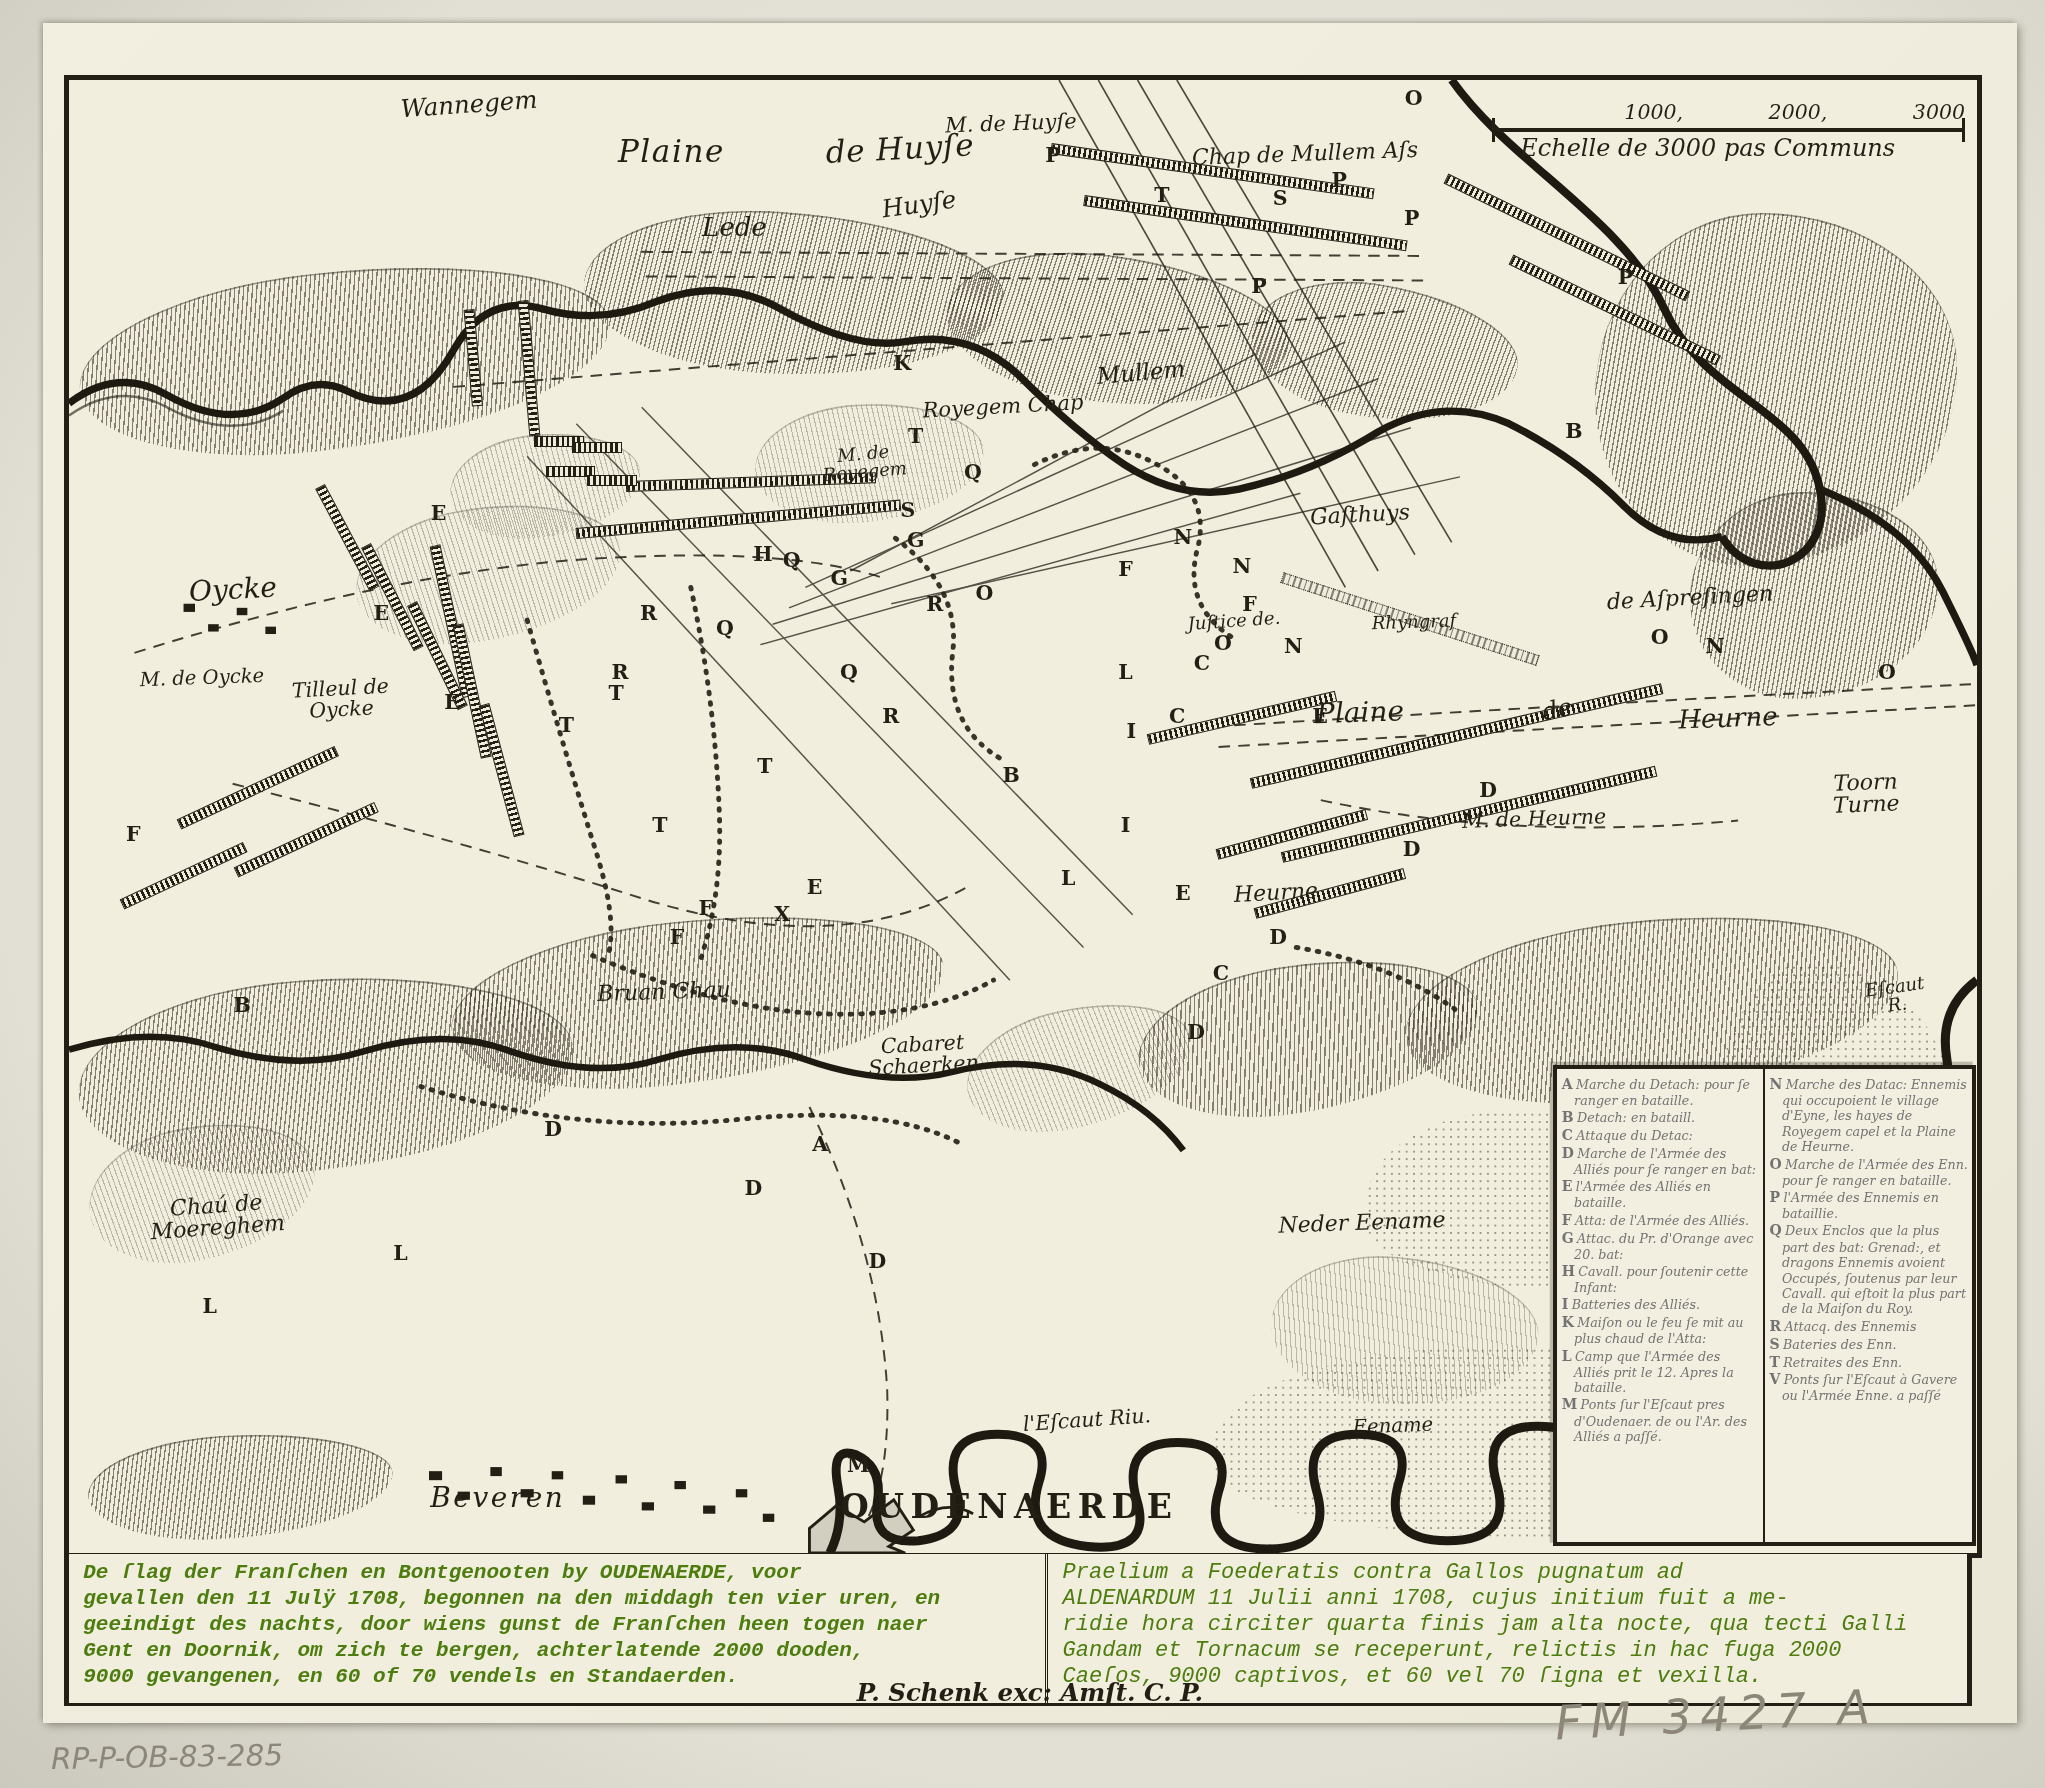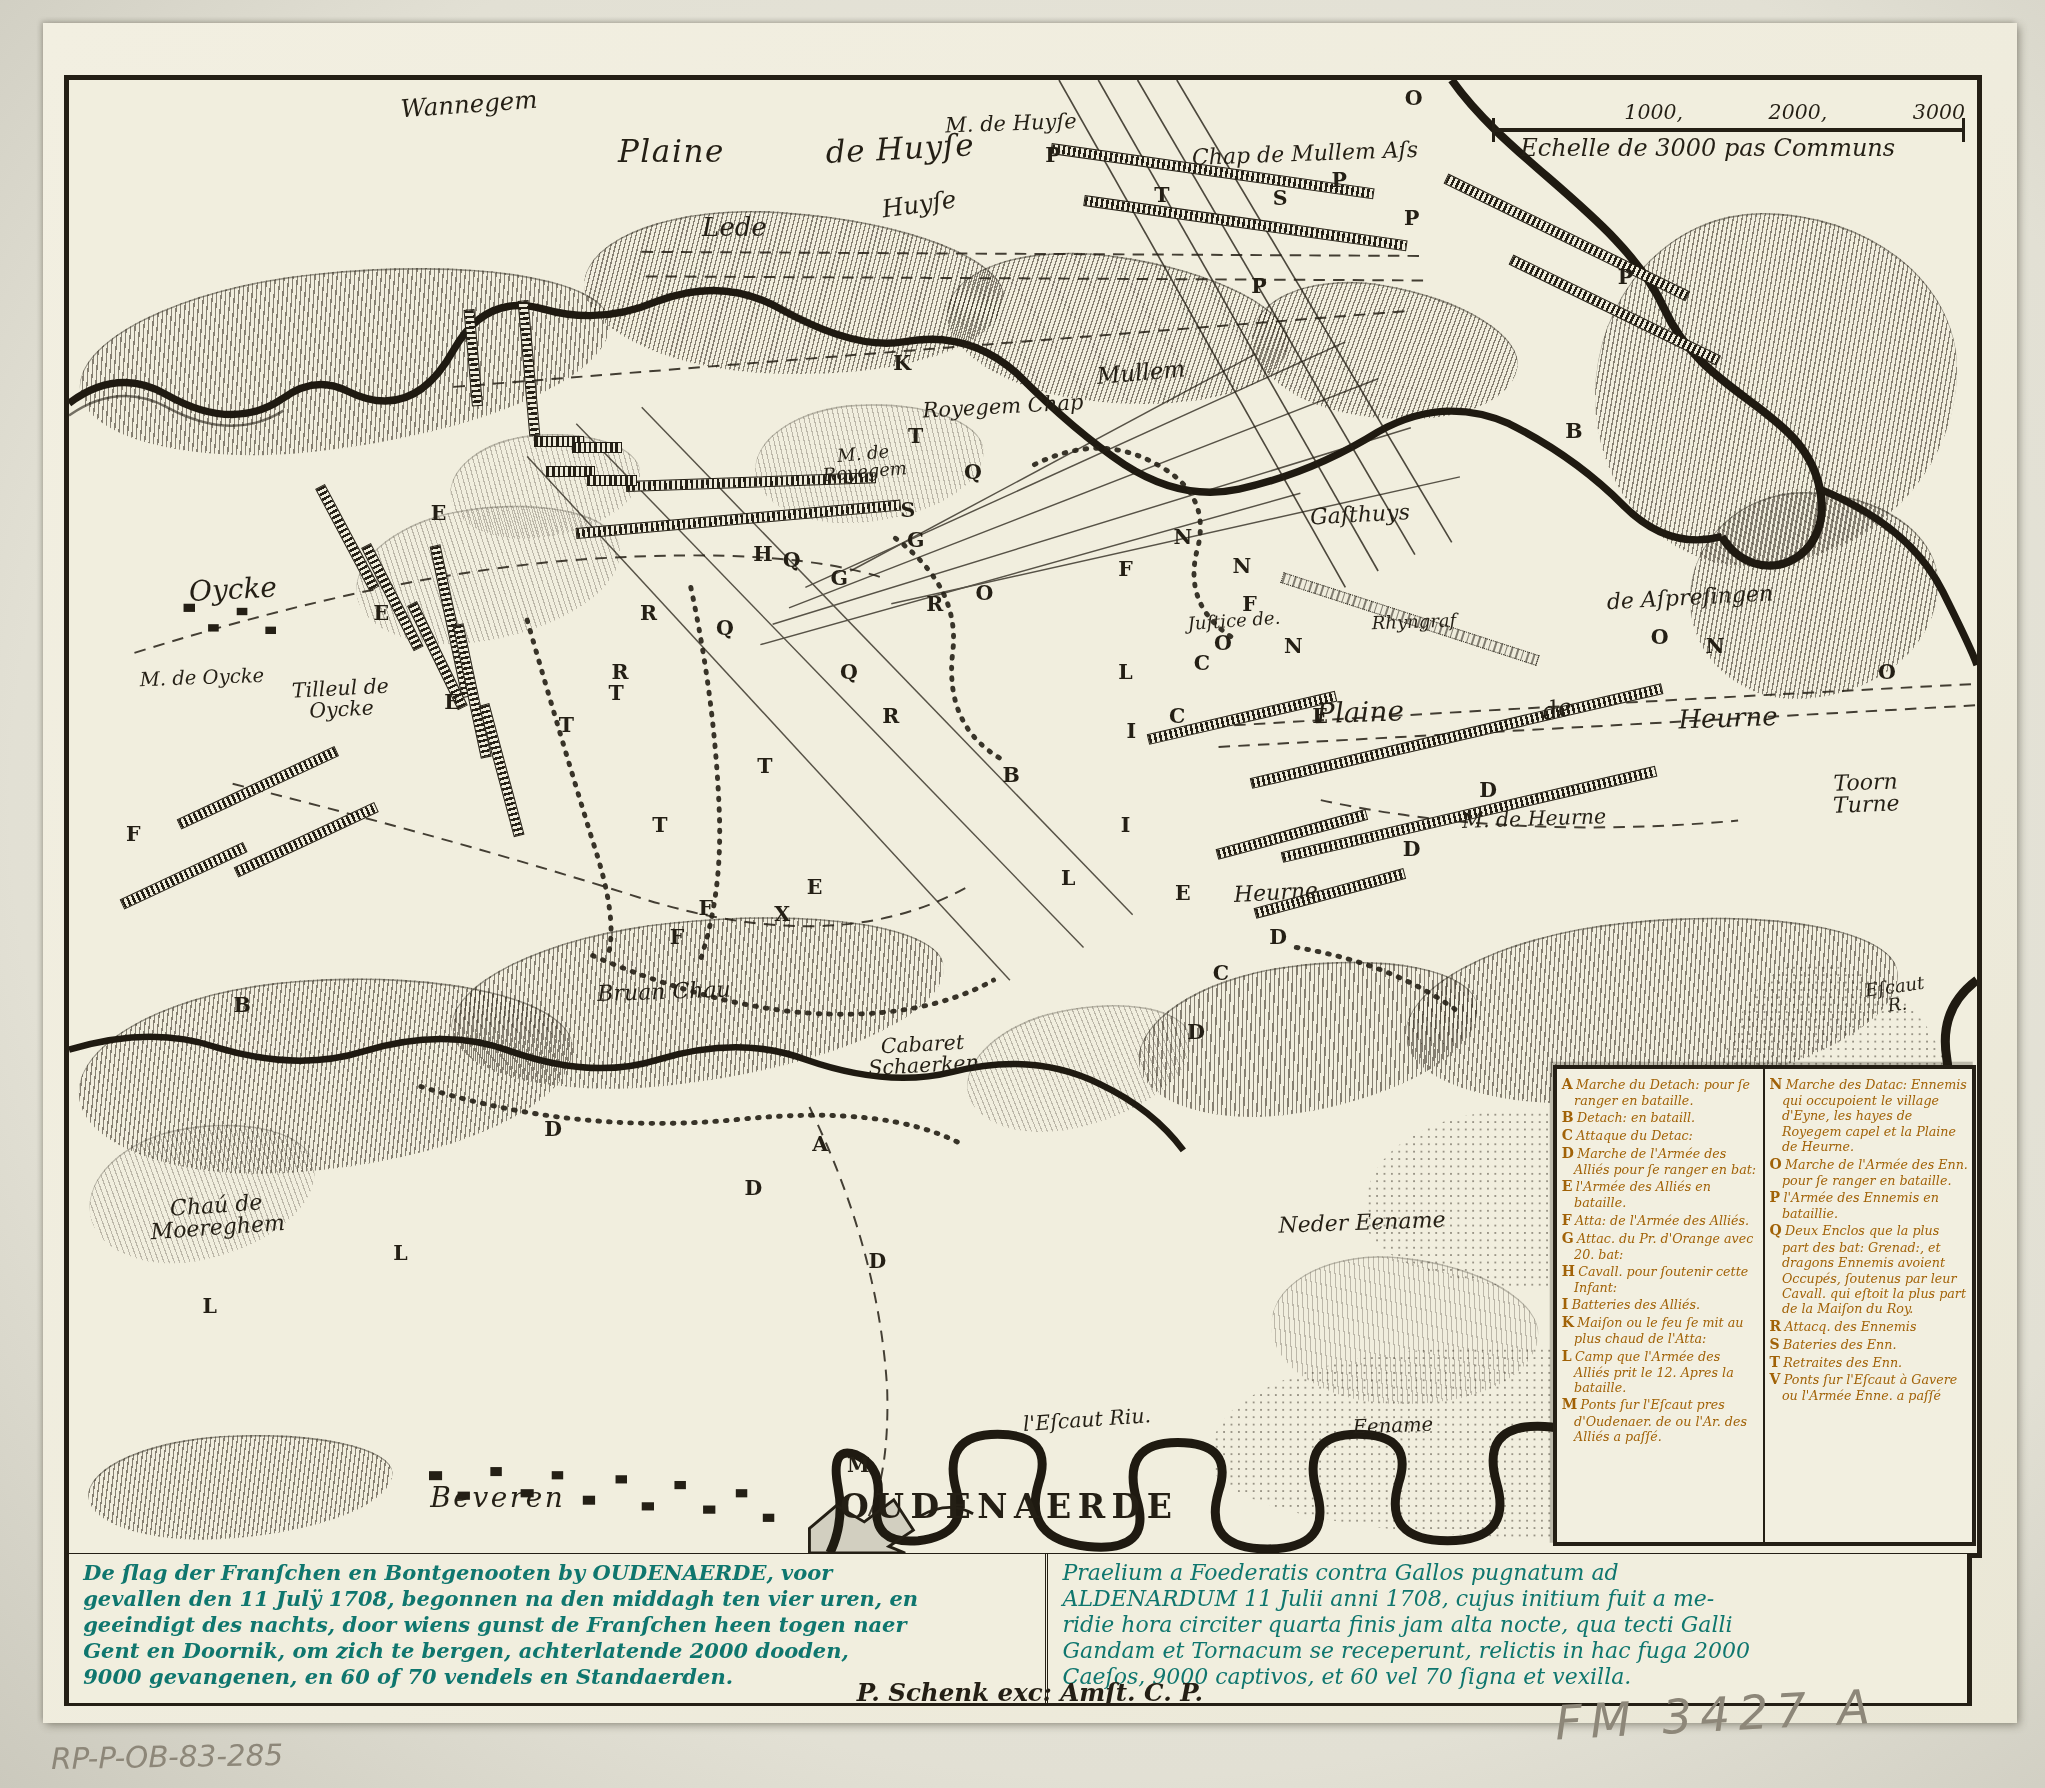--- a/index.html
+++ b/index.html
@@ -39,28 +39,28 @@
   .sb-end{position:absolute;top:23px;width:3.3px;height:24.5px;background:#241f15;}
   .sb-ticks{position:absolute;left:0;right:0;top:4.9px;display:flex;justify-content:space-between;
             font-style:italic;font-size:20.5px;padding-left:28%;box-sizing:border-box;}
   .sb-cap{position:absolute;left:6%;right:0;top:39px;text-align:left;font-style:italic;font-size:24px;}
   
   .legend{position:absolute;left:77.8%;top:66.9%;width:22.2%;height:32.6%;
           background:#f2efe0;border:4.1px solid #241f15;box-sizing:border-box;
           box-shadow:-3.3px -3.3px 0 rgba(36,31,21,.25);display:flex;z-index:5;}
   .lcol{flex:1 1 50%;padding:6.5px 3.3px 3.3px 4.9px;box-sizing:border-box;overflow:hidden;}
   .lcol.first{border-right:2.5px solid #241f15;}
-  .lentry{font-size:12.7px;font-style:italic;line-height:1.22;color:#a16207;
+  .lentry{font-size:12.7px;font-style:italic;line-height:1.22;color:#737373;
           padding-left:12.3px;text-indent:-12.3px;margin-bottom:0.8px;}
   .lkey{font-style:normal;font-weight:bold;font-size:14px;padding-right:3.3px;}
   
   .captions{position:absolute;left:20.5px;top:1531px;width:1908px;height:152px;
             border-left:5.7px solid #241f15;border-right:5.7px solid #241f15;border-bottom:3.3px solid #241f15;
             box-sizing:border-box;display:flex;background:#f1eede;}
-  .cpanel{box-sizing:border-box;padding:5.7px 11.5px 0 14.7px;color:#0f766e;}
+  .cpanel{box-sizing:border-box;padding:5.7px 11.5px 0 14.7px;color:#4d7c0f;font-family:Liberation Mono, monospace;}
   .cpanel.nl{width:51.6%;border-right:3.3px double #241f15;}
   .cpanel.la{width:48.4%;}
   .cline{font-style:italic;font-weight:bold;font-size:21px;line-height:26px;white-space:nowrap;}
   .cpanel.la .cline{font-weight:normal;font-size:22px;}
   .imprint{position:absolute;left:0;width:100%;top:1655px;text-align:center;
            font-style:italic;font-weight:bold;font-size:24.5px;color:#241f15;}
   
   .hw{position:absolute;color:#8d8779;font-family:"DejaVu Sans",sans-serif;font-style:italic;}
   .hw-right{left:1555px;top:1687px;font-size:47px;transform:rotate(-3deg);letter-spacing:8.2px;}
   .hw-left{left:51px;top:1740px;font-size:29.5px;transform:rotate(-1deg);}

